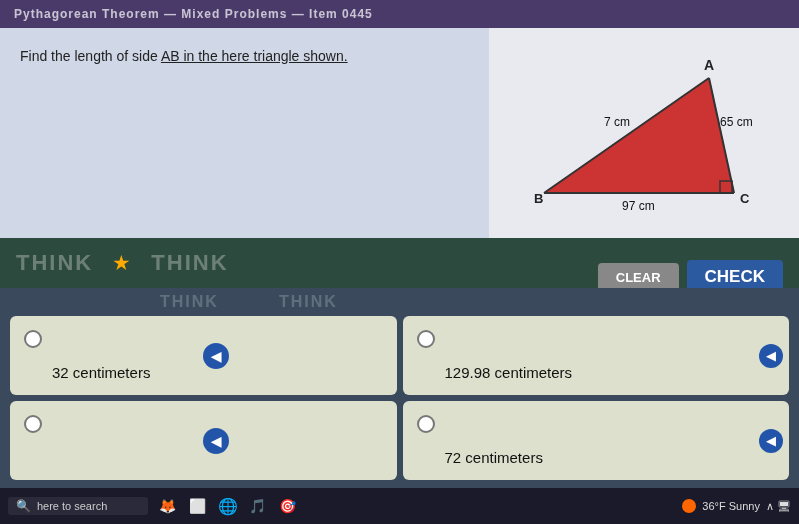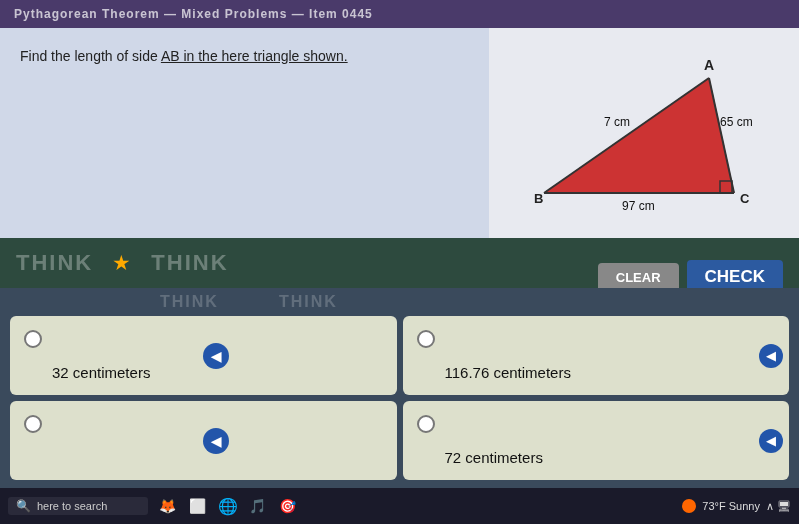--- a/index.html
+++ b/index.html
@@ -361,21 +361,21 @@
 
         <div class="answer-cell" style="position:relative;">
           <div class="radio"></div>
           <span class="answer-text">32 centimeters</span>
 
           <div class="mid-arrow" style="right:-14px; top:50%; transform:translateY(-50%); position:absolute;">◀</div>
         </div>
 
         <div class="answer-cell" style="position:relative;">
           <div class="radio"></div>
-          <span class="answer-text">116.76 centimeters</span>
+          <span class="answer-text">129.98 centimeters</span>
 
           <div class="row-arrow" style="right:6px; top:50%; transform:translateY(-50%); position:absolute; width:24px; height:24px; background:#2255aa; border-radius:50%; display:flex; align-items:center; justify-content:center; color:white; font-size:13px; cursor:pointer;">◀</div>
         </div>
       </div>
 
       <div class="answer-row">
 
         <div class="answer-cell" style="position:relative;">
           <div class="radio"></div>
 
@@ -399,18 +399,18 @@
     </div>
     <div class="taskbar-icons">
       <div class="taskbar-icon">🦊</div>
       <div class="taskbar-icon">⬜</div>
       <div class="taskbar-icon" style="font-size:16px;">🌐</div>
       <div class="taskbar-icon">🎵</div>
       <div class="taskbar-icon">🎯</div>
     </div>
     <div class="taskbar-right">
       <span class="weather-badge" style="background:#ff6600;"></span>
-      <span class="taskbar-right-text">73°F  Sunny</span>
+      <span class="taskbar-right-text">36°F  Sunny</span>
       <span class="taskbar-right-text">∧ 🖥</span>
     </div>
   </div>
 
 </div>
 
 </body></html>

